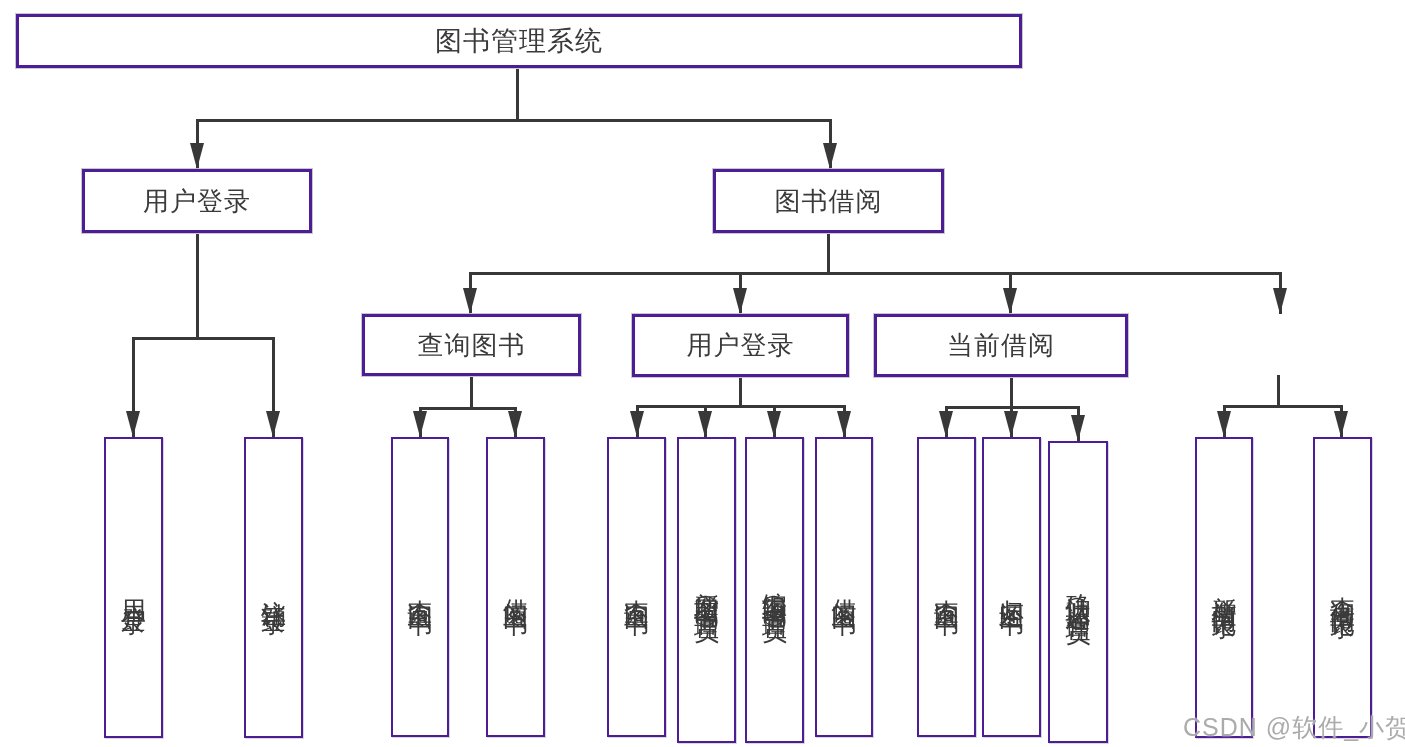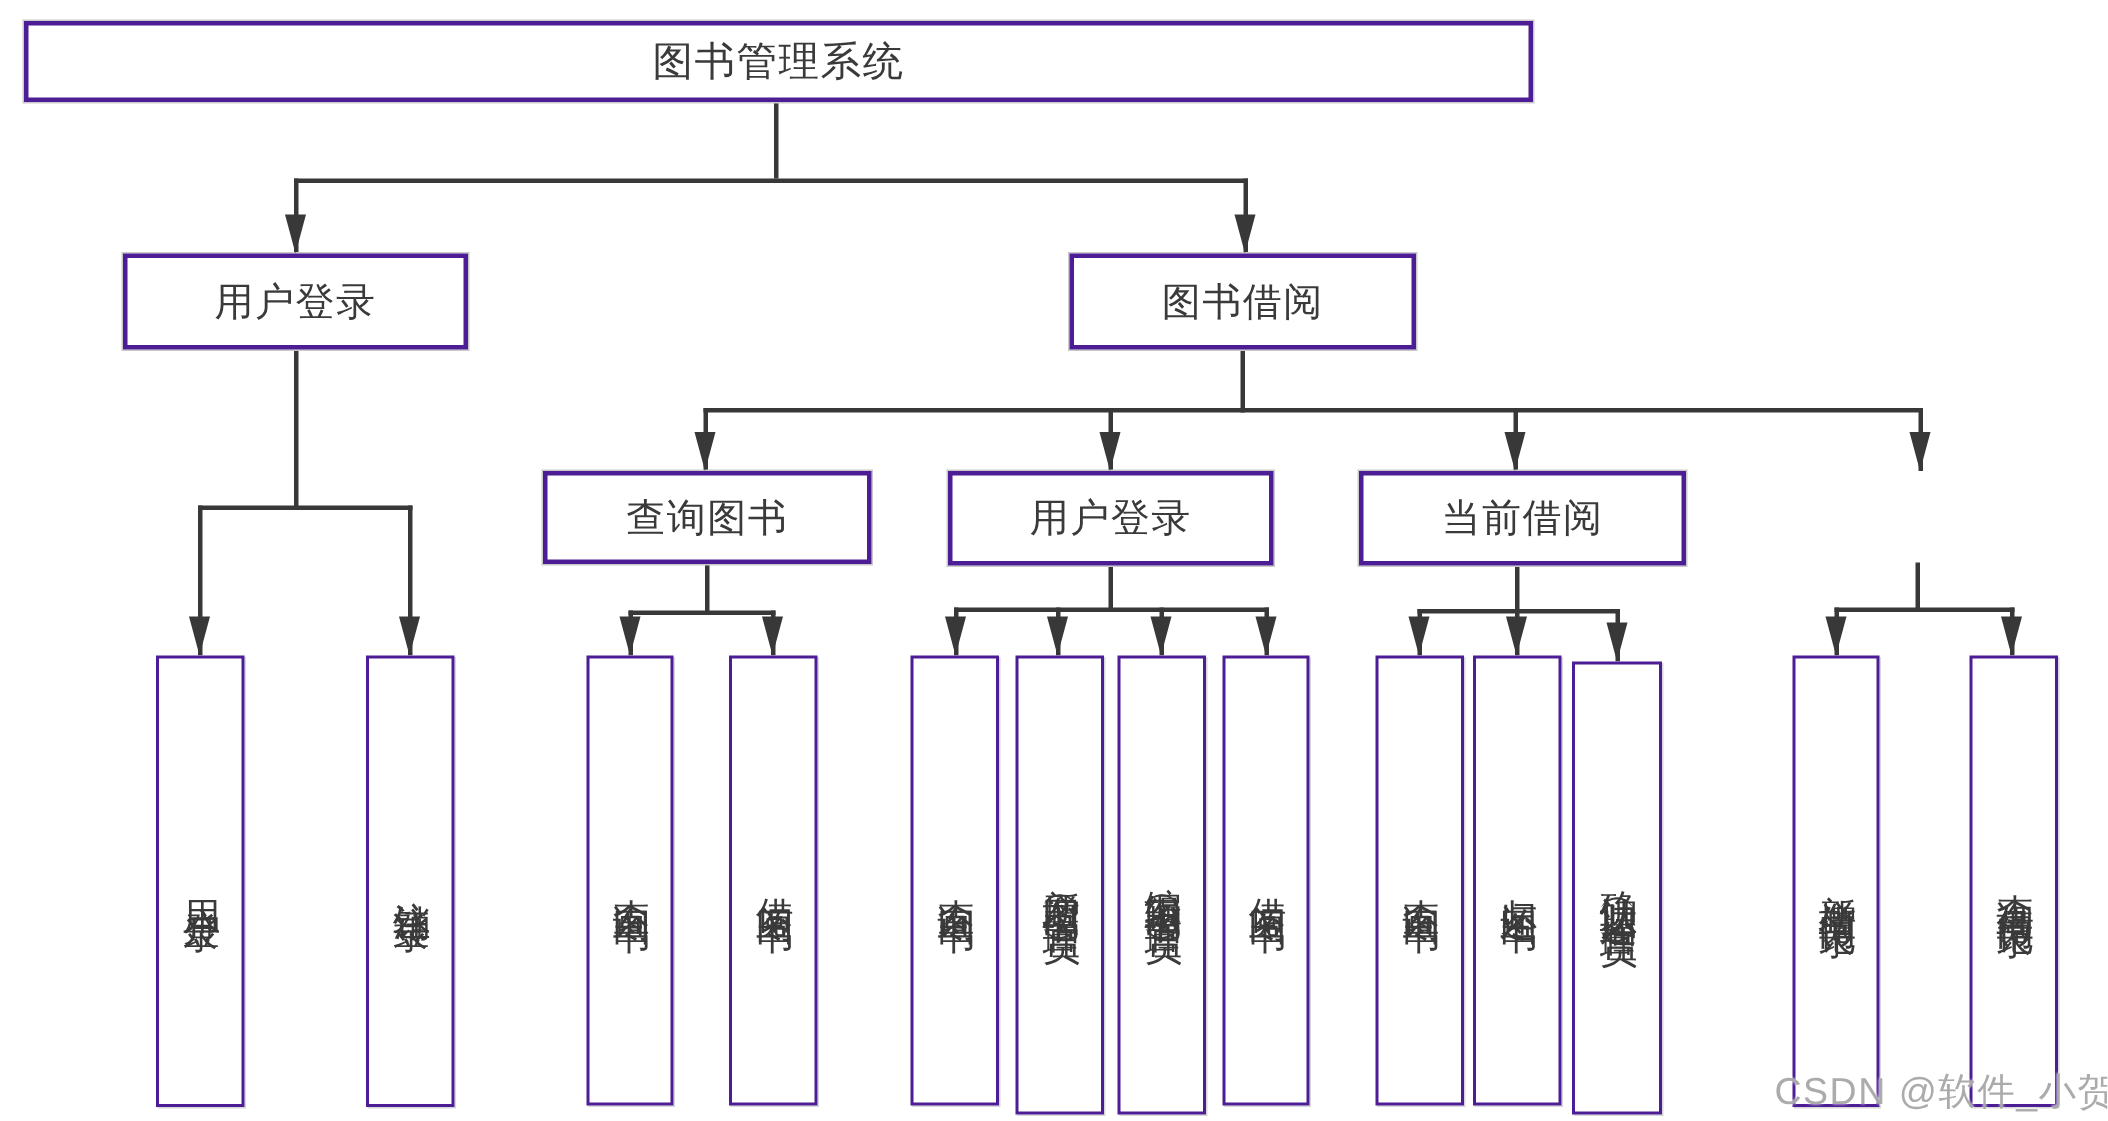--- a/index.html
+++ b/index.html
@@ -109,21 +109,21 @@
   <div class="node h" style="left:713px;top:169px;width:231px;height:64px">
     <span>图书借阅</span>
   </div>
 
   <div class="node h" style="left:362px;top:314px;width:219px;height:62px">
     <span>查询图书</span>
   </div>
   <div class="node h" style="left:632px;top:314px;width:217px;height:63px">
     <span>用户登录</span>
   </div>
-  <div class="node h" style="left:906px;top:314px;width:218px;height:63px">
+  <div class="node h" style="left:874px;top:314px;width:254px;height:63px">
     <span>当前借阅</span>
   </div>
 
   <div class="node v" style="left:104px;top:437px;width:59px;height:301px">
     <span>用户登录</span>
   </div>
   <div class="node v" style="left:244px;top:437px;width:59px;height:301px">
     <span>注销登录</span>
   </div>
 

